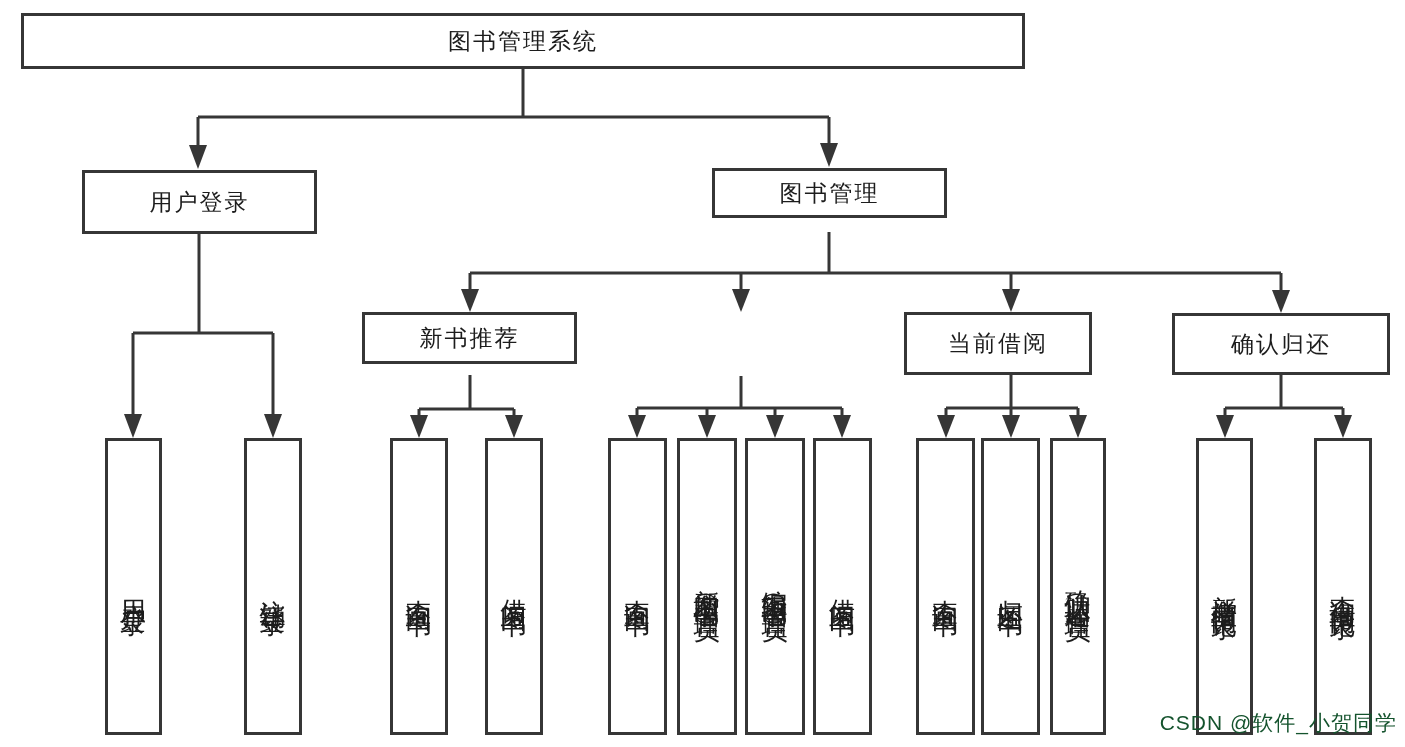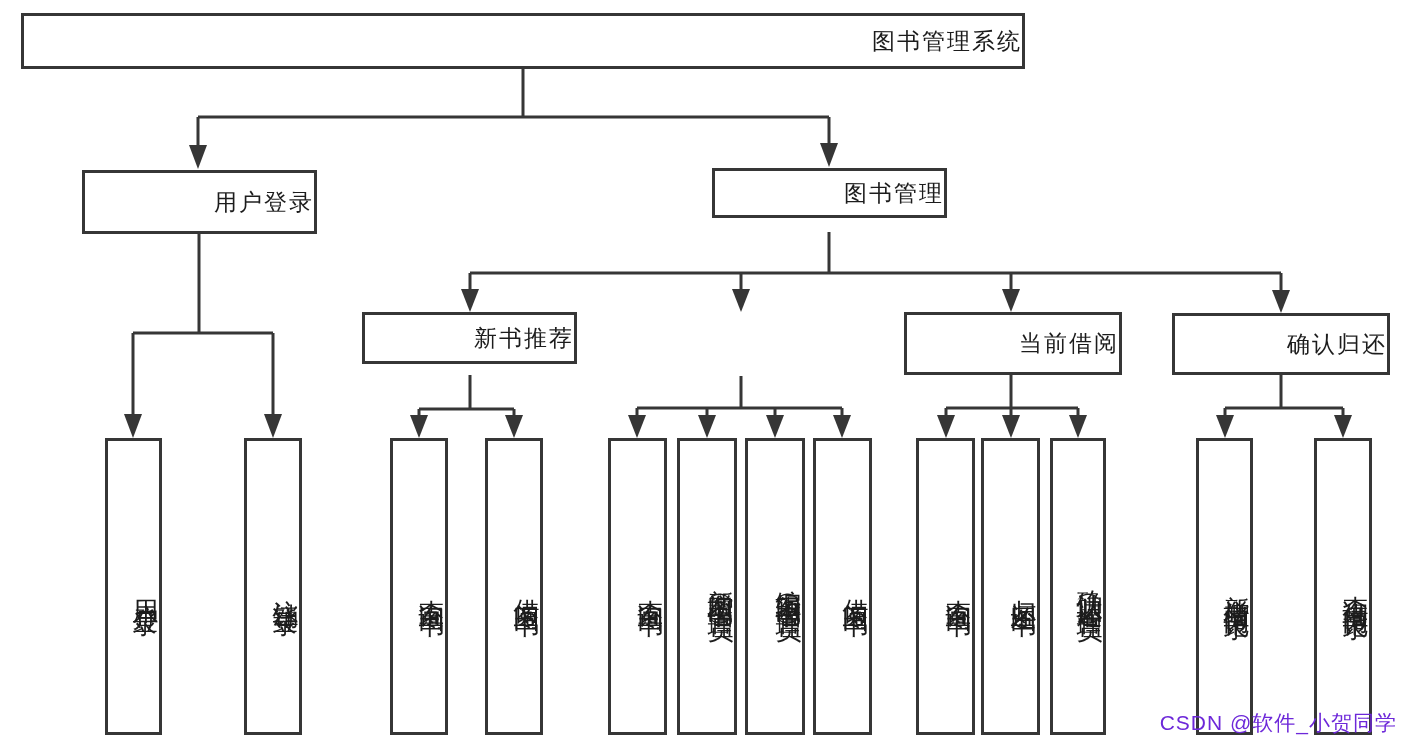--- a/index.html
+++ b/index.html
@@ -23,42 +23,42 @@
     height: 747px;
     pointer-events: none;
   }
   .node {
     position: absolute;
     box-sizing: border-box;
     border: 3px solid #363636;
     background: #ffffff;
     display: flex;
     align-items: center;
-    justify-content: flex-end;
+    justify-content: center;
     color: #1c1c1c;
   }
   .node.h .label {
     font-size: 23px;
     letter-spacing: 2px;
     white-space: nowrap;
   }
   .node.v .label {
     writing-mode: vertical-rl;
     text-orientation: mixed;
     font-size: 26px;
     letter-spacing: 4px;
     line-height: 1;
     white-space: nowrap;
   }
   .watermark {
     position: absolute;
     right: 8px;
     bottom: 10px;
     font-size: 21px;
-    color: #6d28d9;
+    color: #14532d;
     letter-spacing: 1px;
     white-space: nowrap;
   }
 </style>
 </head>
 <body>
 
 <div class="canvas">
 
   <svg class="connectors" viewBox="0 0 1405 747" xmlns="http://www.w3.org/2000/svg">
@@ -131,21 +131,21 @@
   <div class="node h" style="left:82px; top:170px; width:235px; height:64px">
     <span class="label">用户登录</span>
   </div>
   <div class="node h" style="left:712px; top:168px; width:235px; height:50px">
     <span class="label">图书管理</span>
   </div>
 
   <div class="node h" style="left:362px; top:312px; width:215px; height:52px">
     <span class="label">新书推荐</span>
   </div>
-  <div class="node h" style="left:904px; top:312px; width:218px; height:63px">
+  <div class="node h" style="left:904px; top:312px; width:188px; height:63px">
     <span class="label">当前借阅</span>
   </div>
   <div class="node h" style="left:1172px; top:313px; width:218px; height:62px">
     <span class="label">确认归还</span>
   </div>
 
   <div class="node v" style="left:105px; top:438px; width:57px; height:297px">
     <span class="label">用户登录</span>
   </div>
   <div class="node v" style="left:244px; top:438px; width:58px; height:297px">

